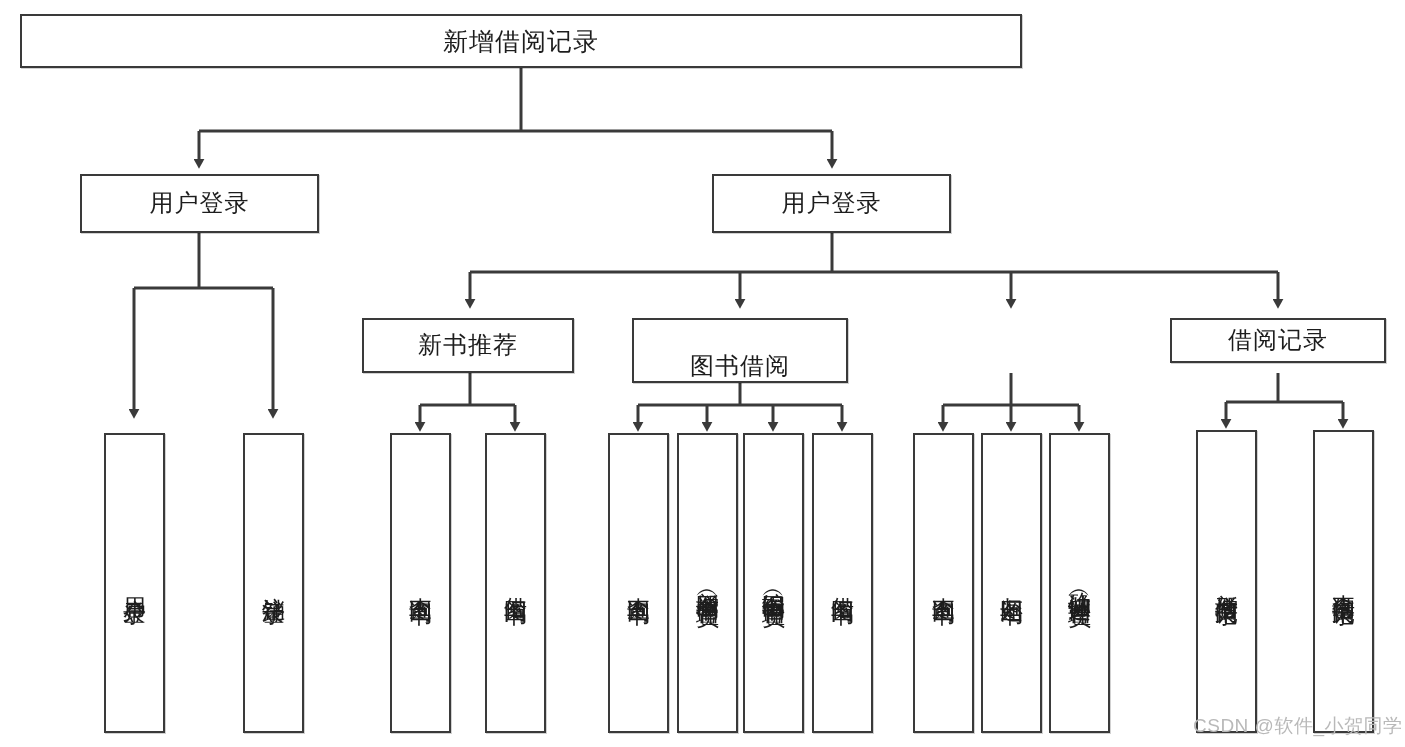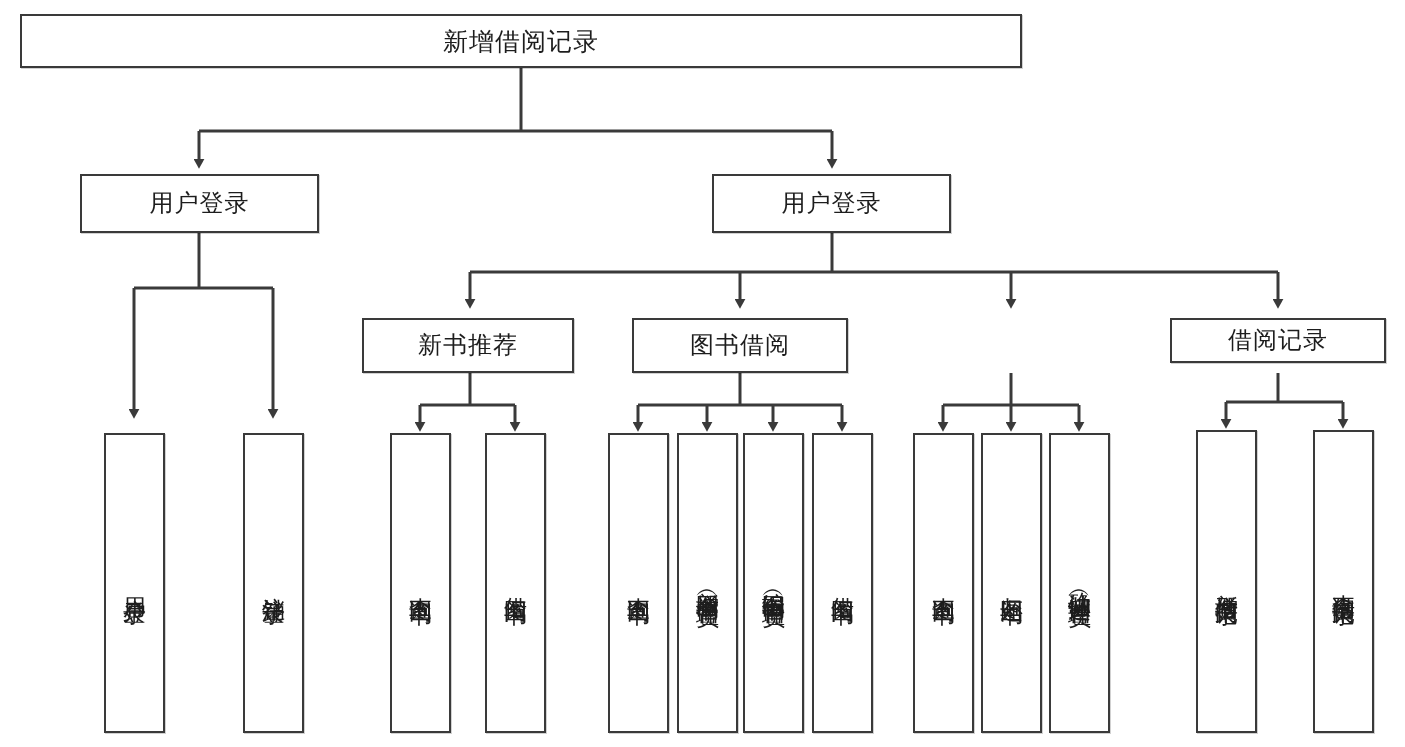--- a/index.html
+++ b/index.html
@@ -130,21 +130,21 @@
   <div class="node horizontal" style="left:80px; top:174px; width:239px; height:59px;">
     <span>用户登录</span>
   </div>
   <div class="node horizontal" style="left:712px; top:174px; width:239px; height:59px;">
     <span>用户登录</span>
   </div>
 
   <div class="node horizontal" style="left:362px; top:318px; width:212px; height:55px;">
     <span>新书推荐</span>
   </div>
-  <div class="node horizontal" style="left:632px; top:318px; width:216px; height:55px;">
+  <div class="node horizontal" style="left:632px; top:318px; width:216px; height:65px;align-items:flex-end;">
     <span>图书借阅</span>
   </div>
   <div class="node horizontal" style="left:1170px; top:318px; width:216px; height:45px;">
     <span>借阅记录</span>
   </div>
 
   <div class="node vertical" style="left:104px; top:433px; width:61px; height:300px;">
     <span class="vtext">用户登录</span>
   </div>
   <div class="node vertical" style="left:243px; top:433px; width:61px; height:300px;">
@@ -181,14 +181,15 @@
     <span class="vtext">确认归还（管理员）</span>
   </div>
 
   <div class="node vertical" style="left:1196px; top:430px; width:61px; height:303px;">
     <span class="vtext">新增借阅记录</span>
   </div>
   <div class="node vertical" style="left:1313px; top:430px; width:61px; height:303px;">
     <span class="vtext">查询借阅记录</span>
   </div>
 
+  <div class="watermark" style="left:1193px; top:713px;">CSDN @软件_小贺同学</div>
 
 </div>
 
 </body></html>

